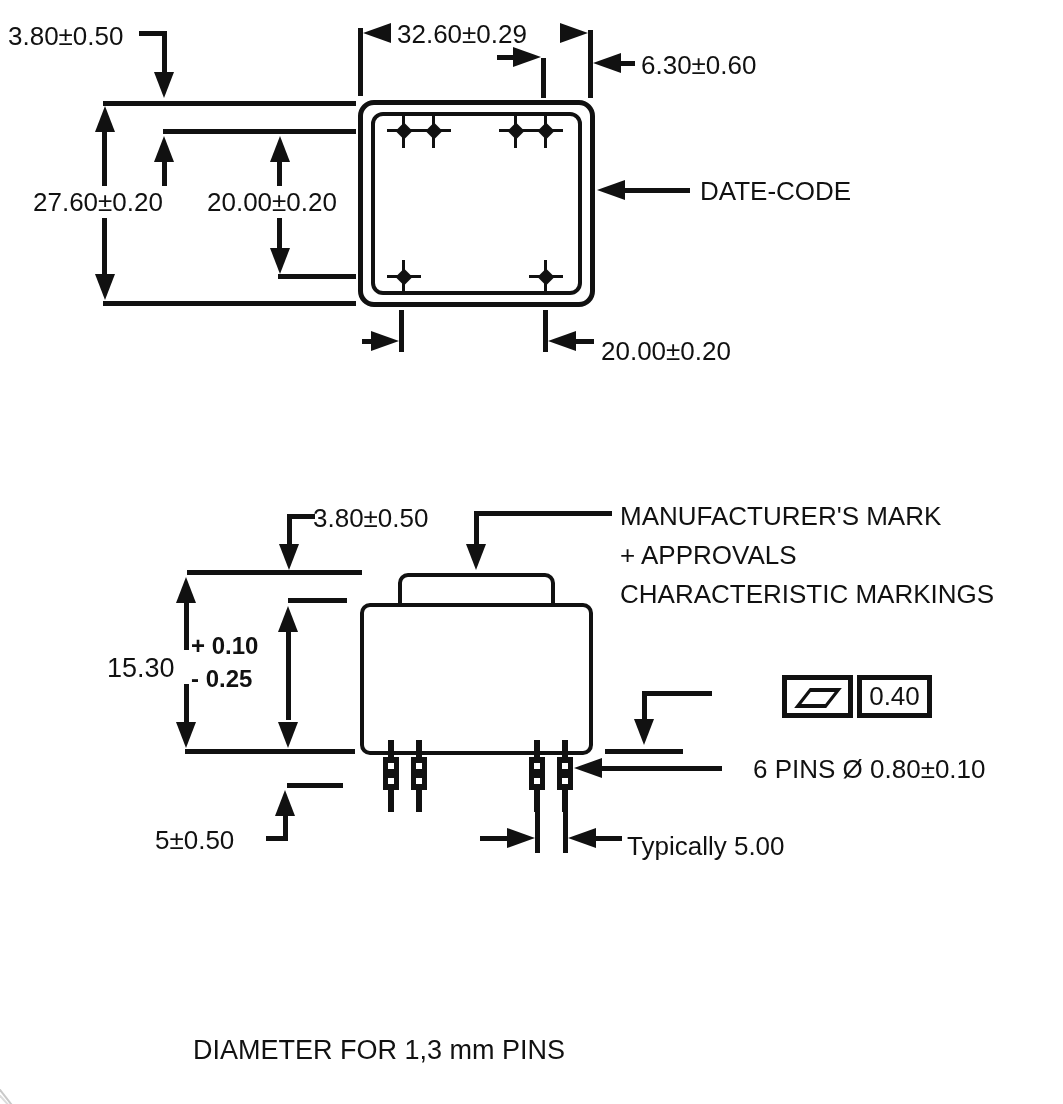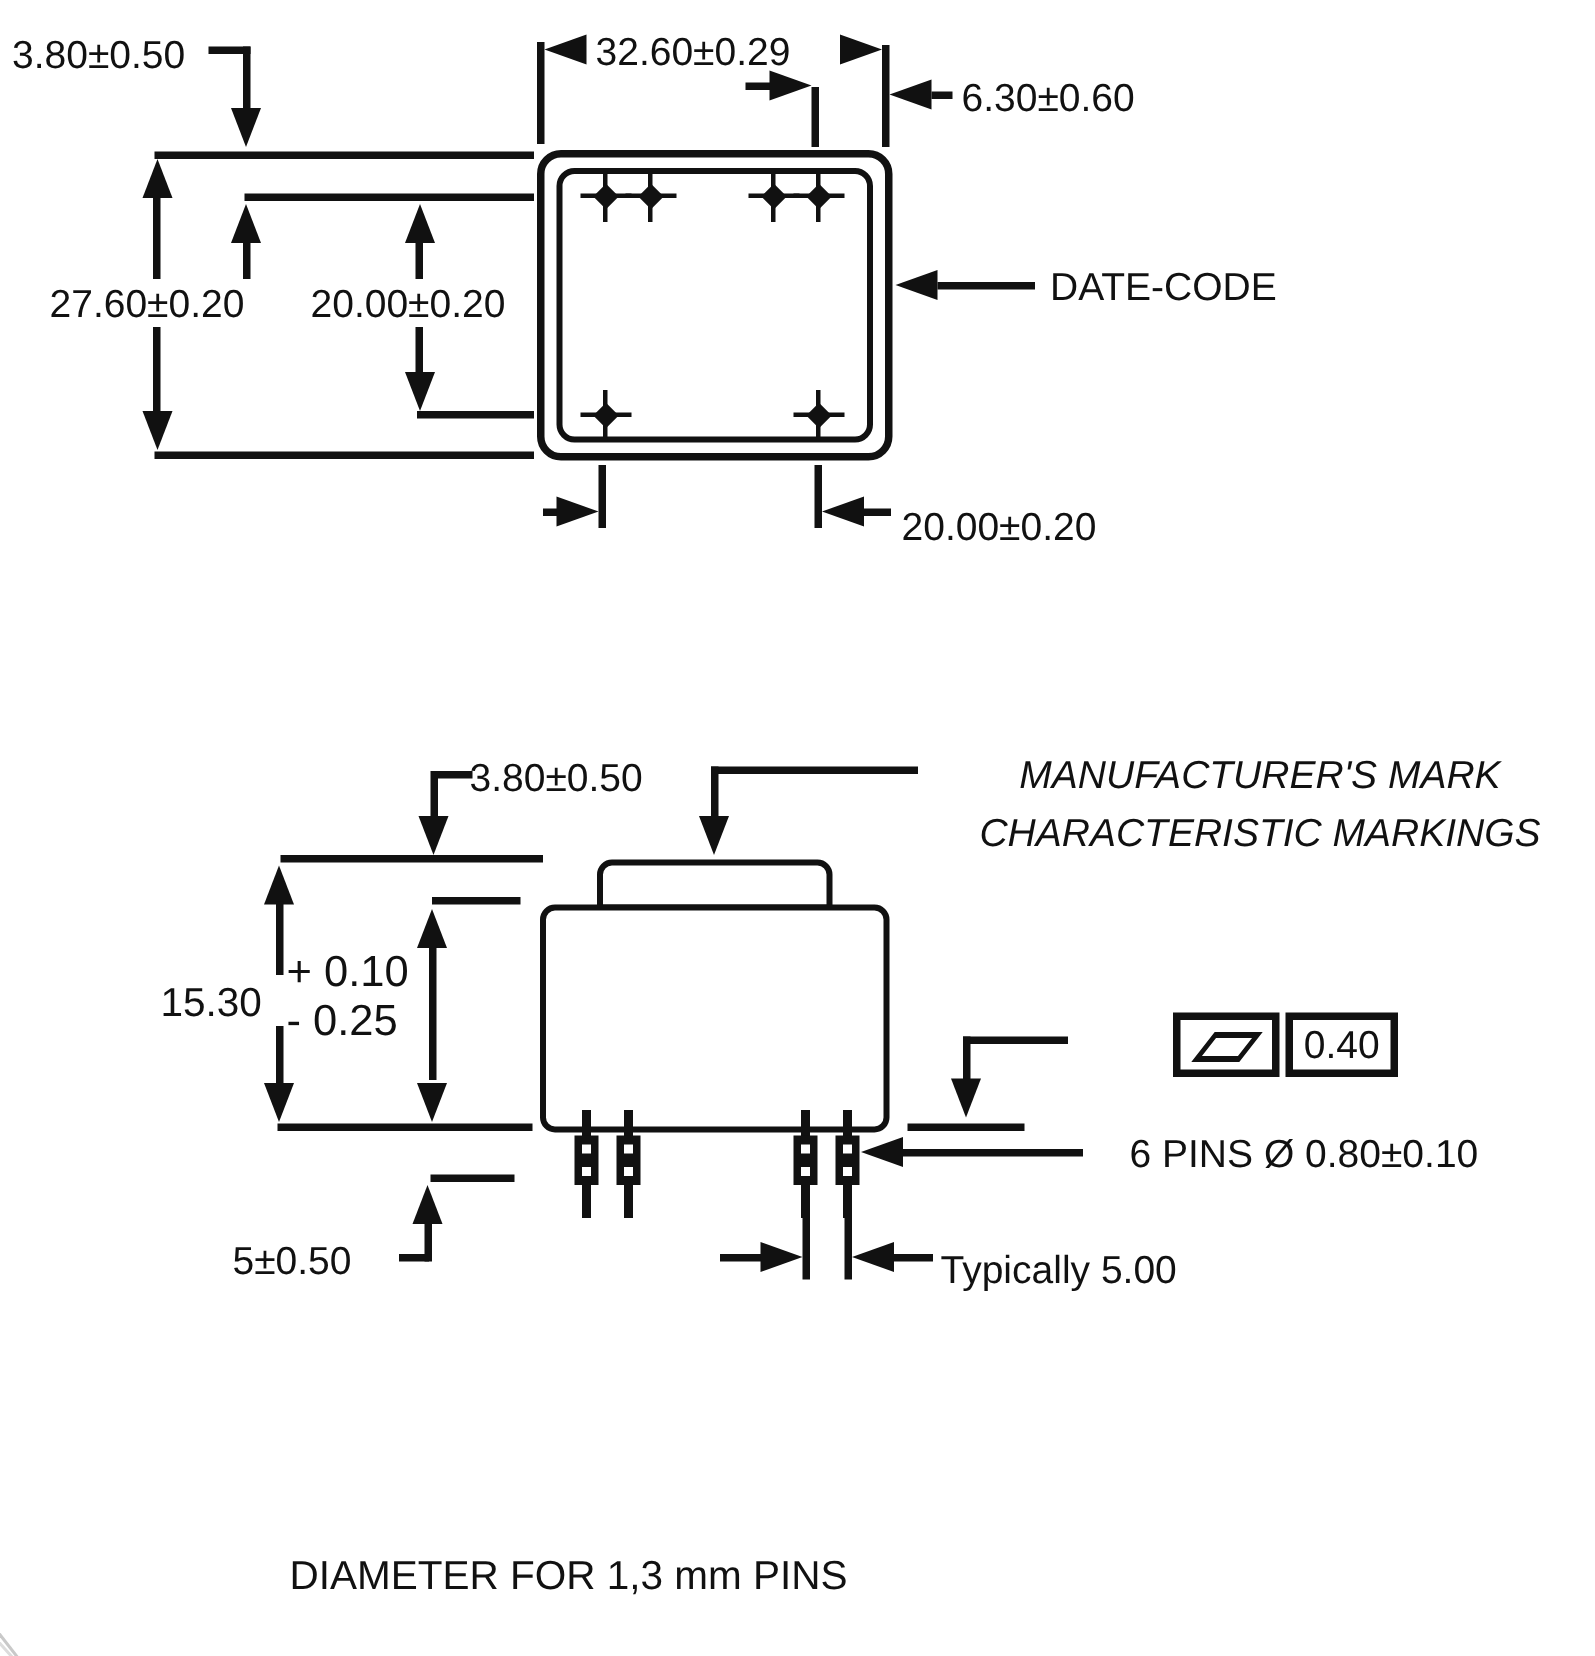--- a/index.html
+++ b/index.html
@@ -11,21 +11,21 @@
   .hl{position:absolute;background:#111;height:5px;}
   .vl{position:absolute;background:#111;width:5px;}
   
   .ah{position:absolute;width:0;height:0;border-style:solid;}
   .ah.left {border-width:10px 28px 10px 0;border-color:transparent #111 transparent transparent;}
   .ah.right{border-width:10px 0 10px 28px;border-color:transparent transparent transparent #111;}
   .ah.up   {border-width:0 10px 26px 10px;border-color:transparent transparent #111 transparent;}
   .ah.down {border-width:26px 10px 0 10px;border-color:#111 transparent transparent transparent;}
   
   .txt{position:absolute;font-size:26px;line-height:1.1;white-space:nowrap;color:#111;}
-  .t24{font-size:29px;}
+  .t24{font-size:24px;font-weight:bold;}
   .t27{font-size:27px;}
   
   .boxOuter{position:absolute;left:358px;top:100px;width:227px;height:197px;border:5px solid #111;border-radius:16px;background:#fff;}
   .boxInner{position:absolute;left:371px;top:112px;width:203px;height:175px;border:4px solid #111;border-radius:12px;background:#fff;}
   
   .pinmark{position:absolute;width:34px;height:34px;}
   .pinmark i{display:block;position:absolute;}
   .pm-h{left:0;top:15px;width:34px;height:3px;background:#111;}
   .pm-v{left:15px;top:0;width:3px;height:34px;background:#111;}
   .pm-d{left:11px;top:11px;width:12px;height:12px;background:#111;transform:rotate(45deg);}
@@ -36,21 +36,21 @@
   .spin{position:absolute;top:740px;width:16px;height:72px;}
   .spin i{display:block;position:absolute;}
   .sp-stem{left:5px;top:0;width:6px;height:72px;background:#111;}
   .sp-body{left:0;top:17px;width:16px;height:33px;background:#111;}
   .sp-h1{left:5px;top:23px;width:6px;height:6px;background:#fff;}
   .sp-h2{left:5px;top:38px;width:6px;height:6px;background:#fff;}
   
   .fcfCell{position:absolute;border:5px solid #111;background:#fff;}
   .fcfSym{position:absolute;left:802px;top:688px;width:24px;height:12px;border:4px solid #111;transform:skewX(-38deg);background:#fff;}
   
-  .markBlock{position:absolute;left:620px;top:497px;width:440px;text-align:center;font-size:26px;line-height:39px;white-space:nowrap;font-style:italic;}
+  .markBlock{position:absolute;left:620px;top:497px;width:440px;font-size:26px;line-height:39px;white-space:nowrap;}
   
   .corner1{position:absolute;left:-8px;top:1078px;width:52px;height:2px;background:#c9c9c9;transform:rotate(52deg);transform-origin:left top;}
   .corner2{position:absolute;left:-2px;top:1092px;width:30px;height:2px;background:#dcdcdc;transform:rotate(48deg);transform-origin:left top;}
 </style>
 </head>
 <body>
 
 <div id="canvas">
 
   <div>
@@ -191,20 +191,21 @@
     <div class="ah down" style="left:176px;top:722px"></div>
 
     <div class="hl" style="left:287px;top:783px;width:56px"></div>
     <div class="ah up" style="left:275px;top:790px"></div>
     <div class="vl" style="left:283px;top:814px;height:27px"></div>
     <div class="hl" style="left:266px;top:836px;width:20px"></div>
     <span class="txt" style="left:155px;top:826px">5±0.50</span>
 
     <div class="markBlock">
       <div>MANUFACTURER'S MARK</div>
+      <div>+ APPROVALS</div>
       <div>CHARACTERISTIC MARKINGS</div>
     </div>
     <div class="hl" style="left:474px;top:511px;width:138px"></div>
     <div class="vl" style="left:474px;top:511px;height:35px"></div>
     <div class="ah down" style="left:466px;top:544px"></div>
 
     <div class="fcfCell" style="left:782px;top:675px;width:61px;height:33px"></div>
     <div class="fcfSym"></div>
     <div class="fcfCell" style="left:857px;top:675px;width:65px;height:33px;text-align:center">
       <span class="txt" style="position:static;line-height:33px">0.40</span>

